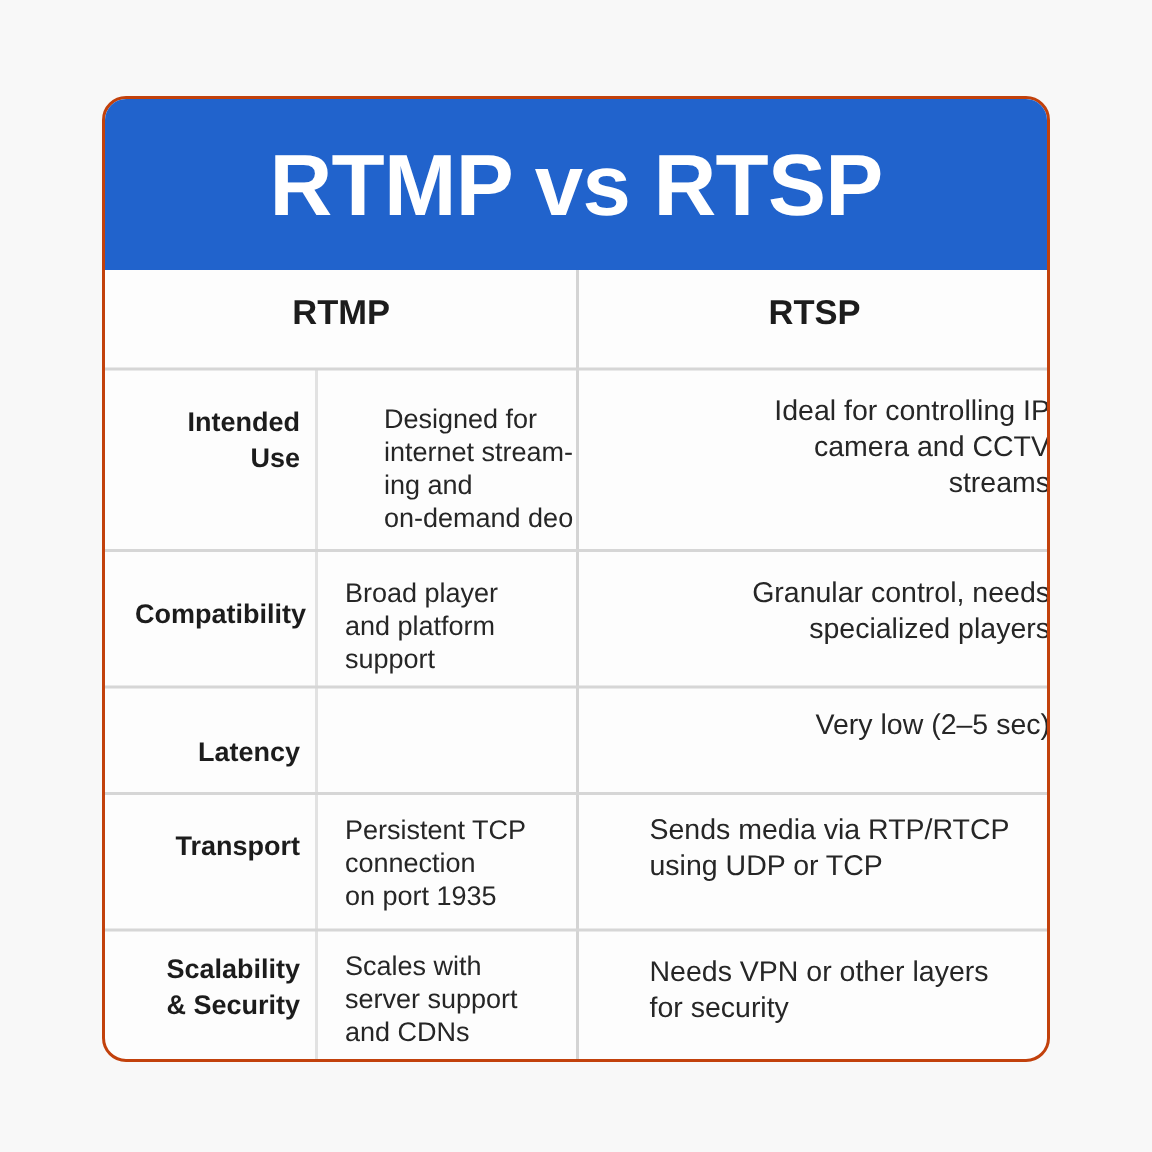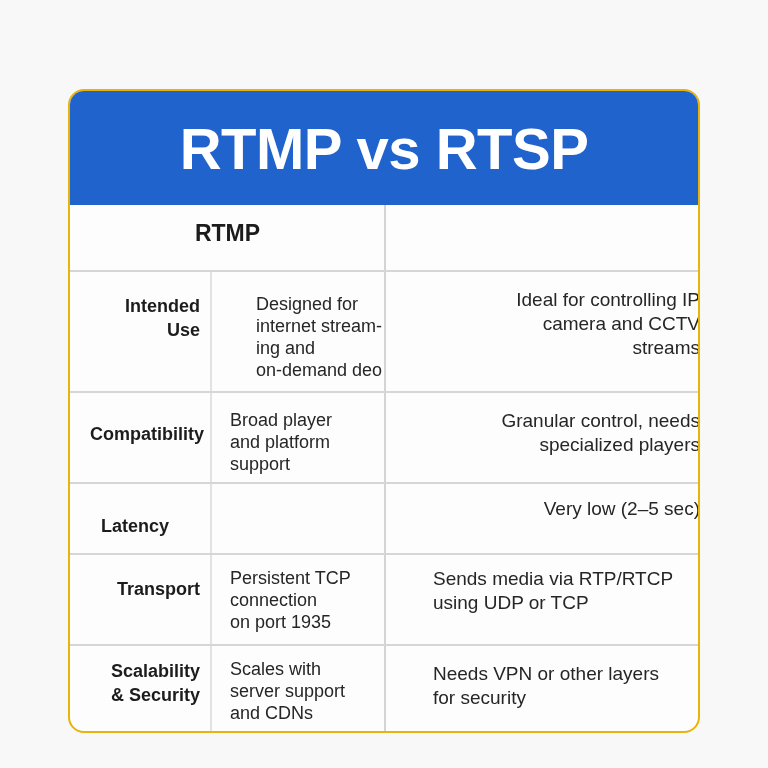--- a/index.html
+++ b/index.html
@@ -5,24 +5,24 @@
     * { box-sizing: border-box; margin: 0; padding: 0; }
     html, body {
       width: 768px; height: 768px;
       background: #f8f8f8;
       font-family: "Liberation Sans", "DejaVu Sans", sans-serif;
       color: #1e1e1e;
       overflow: hidden;
     }
     .card {
       position: absolute;
-      left: 68px; top: 89px;
+      left: 68px; top: 64px;
       width: 632px; height: 644px;
       background: #fdfdfd;
-      border: 2px solid #eab308;
+      border: 2px solid #c2410c;
       border-radius: 16px;
       overflow: hidden;
     }
     .title-bar {
       position: absolute;
       left: 0; top: 0; width: 100%; height: 114px;
       background: #2163cc;
       display: flex; align-items: center; justify-content: center;
     }
     .title-bar h1 {
@@ -71,20 +71,21 @@
   </style>
 </head>
 <body>
 
 <div class="card">
   <div class="title-bar">
     <h1>RTMP vs RTSP</h1>
   </div>
 
   <div class="col-header left">RTMP</div>
+  <div class="col-header right">RTSP</div>
 
   <div class="vline" style="left:314px; top:114px; height:530px;"></div>
   <div class="vline" style="left:140px; top:180px; height:464px; background:#e2e2e2;"></div>
 
   <div class="hline" style="top:179px;"></div>
   <div class="hline" style="top:300px;"></div>
   <div class="hline" style="top:391px;"></div>
   <div class="hline" style="top:462px;"></div>
   <div class="hline" style="top:553px;"></div>
 
@@ -107,21 +108,21 @@
       <span>Compatibility</span>
     </div>
     <div class="rtmp" style="top:16px;">Broad player
 and platform
 support</div>
     <div class="rtsp center" style="top:16px;">Granular control, needs
 specialized players</div>
   </div>
 
   <div class="row" style="top:393px; height:69px;">
-    <div class="label" style="height:84px;align-items:center;">
+    <div class="label" style="height:84px;">
       <span>Latency</span>
     </div>
     <div class="rtsp center" style="top:13px;">Very low (2–5 sec)</div>
   </div>
 
   <div class="row" style="top:464px; height:89px;">
     <div class="label" style="height:68px;">
       <span>Transport</span>
     </div>
     <div class="rtmp" style="top:12px;">Persistent TCP

